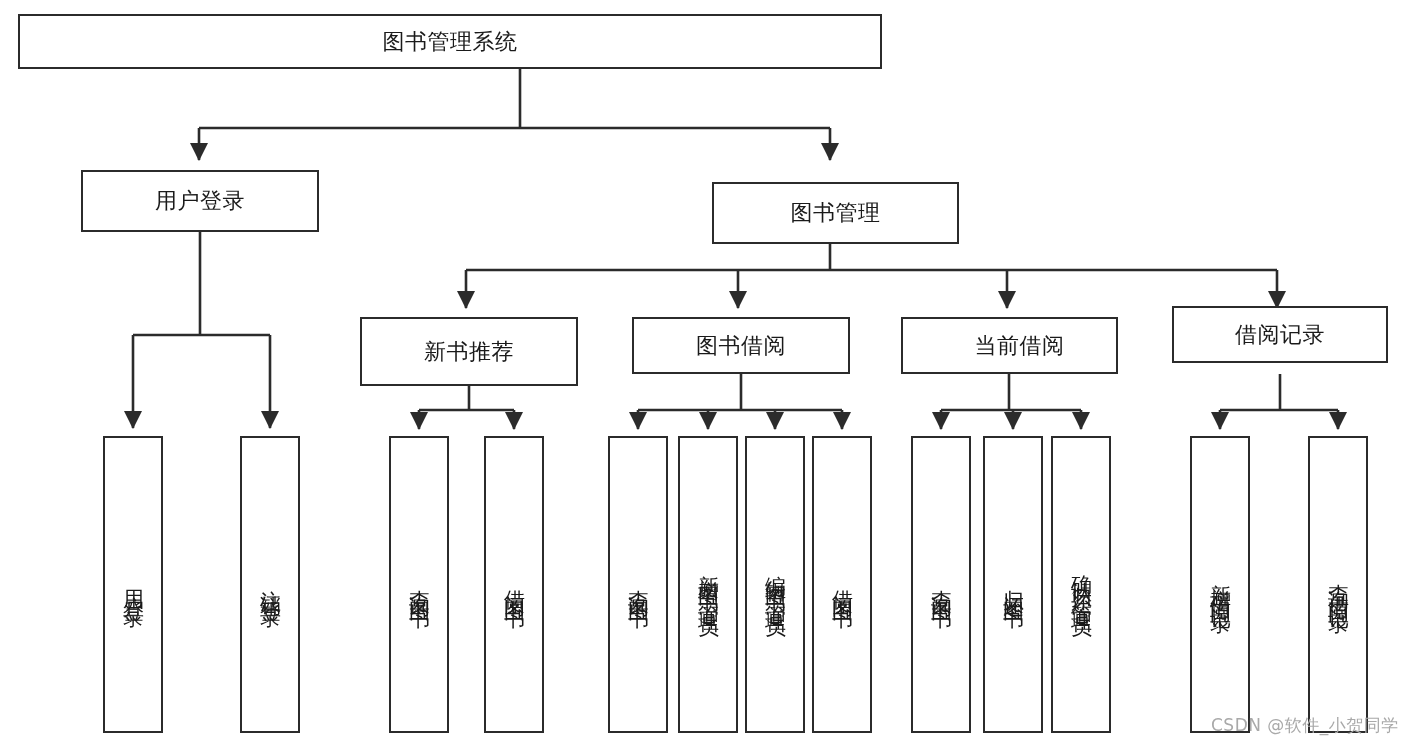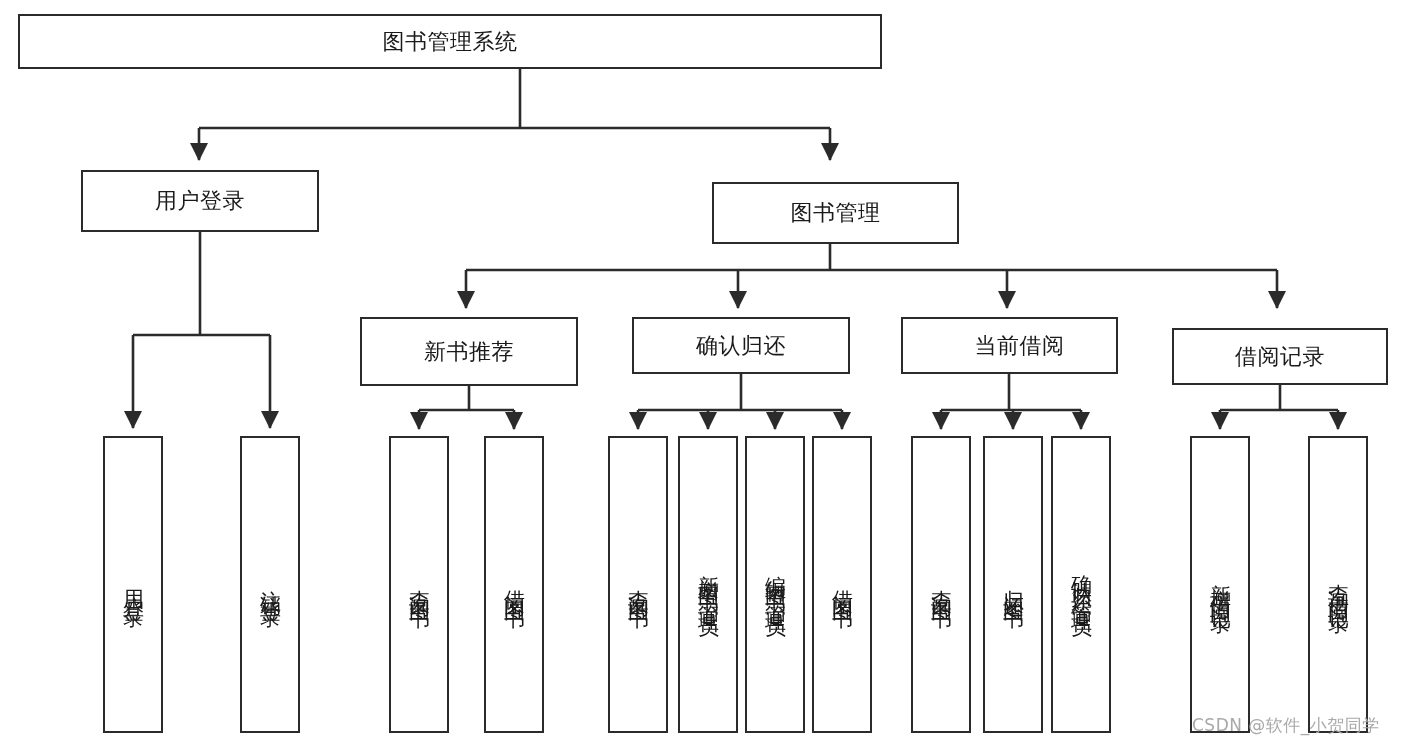--- a/index.html
+++ b/index.html
@@ -49,20 +49,21 @@
     text-align: center;
     white-space: nowrap;
     display: block;
   }
   .watermark {
     position: absolute;
     font-size: 17px;
     color: #a9a9a9;
     white-space: nowrap;
     letter-spacing: 0.5px;
+    padding-left: 19px;
   }
 </style>
 </head>
 <body>
 
 <div id="canvas">
 
   <svg id="wires" viewBox="0 0 1405 747" width="1405" height="747" xmlns="http://www.w3.org/2000/svg">
     <defs>
       <marker id="arrow" viewBox="0 0 10 10" refX="9.4" refY="5" markerWidth="7" markerHeight="7" orient="auto-start-reverse">
@@ -121,26 +122,26 @@
     <span>用户登录</span>
   </div>
   <div class="node horiz" id="node-l2-1" style="left: 712px; top: 162px; width: 247px; height: 62px; margin-top: 20px;">
     <span>图书管理</span>
   </div>
 
   <div class="node horiz" id="node-l3-0" style="left: 360px; top: 317px; width: 218px; height: 69px;">
     <span>新书推荐</span>
   </div>
   <div class="node horiz" id="node-l3-1" style="left: 632px; top: 317px; width: 218px; height: 57px;">
-    <span>确认归还</span>
+    <span>图书借阅</span>
   </div>
   <div class="node horiz" id="node-l3-2" style="left: 901px; top: 317px; width: 217px; height: 57px; padding-left: 20px;">
     <span>当前借阅</span>
   </div>
-  <div class="node horiz" id="node-l3-3" style="left: 1172px; top: 328px; width: 216px; height: 57px;">
+  <div class="node horiz" id="node-l3-3" style="left: 1172px; top: 306px; width: 216px; height: 57px;">
     <span>借阅记录</span>
   </div>
 
   <div class="node vert" id="node-leaf-0" style="left: 103px; top: 436px; width: 60px; height: 297px;">
     <span class="vlabel">用户登录</span>
   </div>
   <div class="node vert" id="node-leaf-1" style="left: 240px; top: 436px; width: 60px; height: 297px;">
     <span class="vlabel">注销登录</span>
   </div>
   <div class="node vert" id="node-leaf-2" style="left: 389px; top: 436px; width: 60px; height: 297px;">

